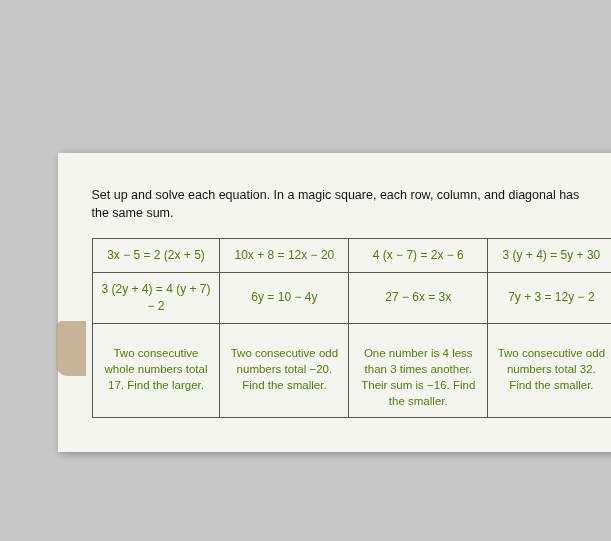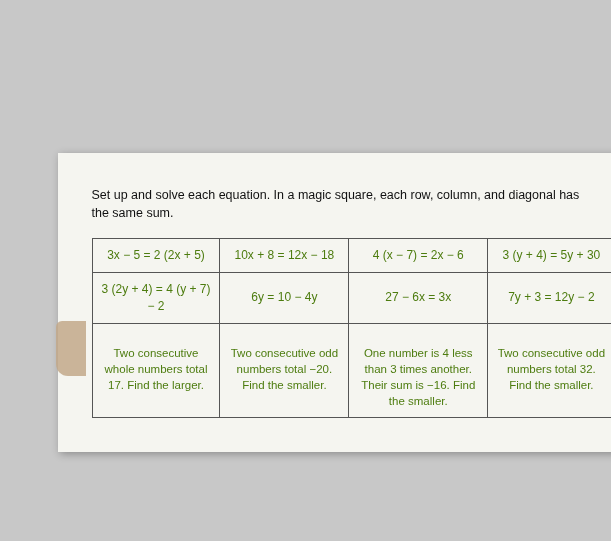--- a/index.html
+++ b/index.html
@@ -62,21 +62,21 @@
 
 <div class="page">
   <div class="thumb"></div>
 
   <p class="instructions">Set up and solve each equation. In a magic square, each row, column, and diagonal has the same sum.</p>
 
   <table class="magic-table">
     <tbody>
       <tr>
         <td>3x − 5 = 2 (2x + 5)</td>
-        <td>10x + 8 = 12x − 18</td>
+        <td>10x + 8 = 12x − 20</td>
         <td>4 (x − 7) = 2x − 6</td>
         <td>3 (y + 4) = 5y + 30</td>
       </tr>
       <tr>
         <td>3 (2y + 4) = 4 (y + 7) − 2</td>
         <td>6y = 10 − 4y</td>
         <td>27 − 6x = 3x</td>
         <td>7y + 3 = 12y − 2</td>
       </tr>
       <tr>

